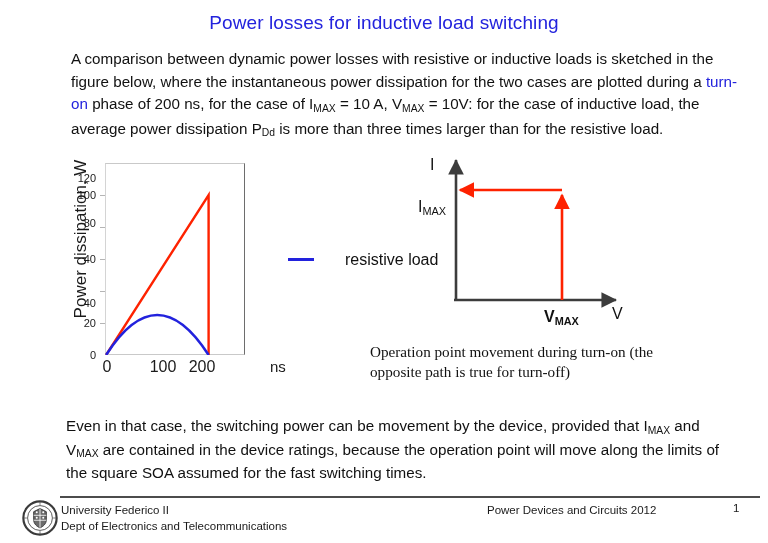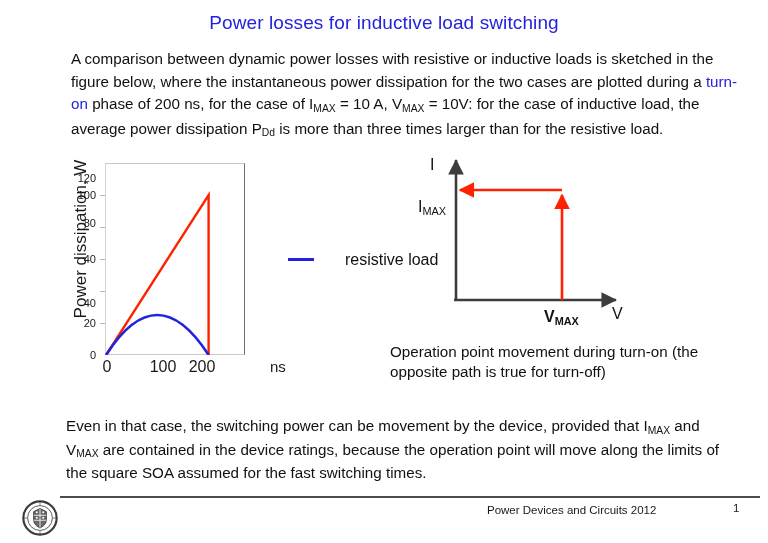--- a/index.html
+++ b/index.html
@@ -184,26 +184,27 @@
     color: #111111;
     white-space: nowrap;
   }
   .lbl-i      { left: 30px;  top: 6px; }
   .lbl-imax   { left: 18px;   top: 48px; }
   .lbl-vmax   { left: 144px; top: 158px; font-weight: bold; }
   .lbl-v      { left: 212px; top: 155px; }
 
   .iv-caption {
     position: absolute;
-    left: 390px;
+    left: 370px;
     top: 342px;
     width: 340px;
     font-size: 15.2px;
     line-height: 20px;
     color: #111111;
+    font-family: Liberation Serif, serif;
   }
 
   
   .closing {
     position: absolute;
     left: 66px;
     top: 415px;
     width: 660px;
     font-size: 15.2px;
     line-height: 21.5px;
@@ -367,19 +368,23 @@
     <circle cx="23.6" cy="19.8" r="1.1" fill="#ffffff"></circle>
     <g stroke="#4a4a4a" stroke-width="0.8">
       <line x1="20" y1="1.6" x2="20" y2="5.4"></line>
       <line x1="20" y1="34.6" x2="20" y2="38.4"></line>
       <line x1="1.6" y1="20" x2="5.4" y2="20"></line>
       <line x1="34.6" y1="20" x2="38.4" y2="20"></line>
     </g>
   </svg>
 
   <div class="footer">
+    <div class="footer-left">
+      <div>University Federico II</div>
+      <div>Dept of Electronics and Telecommunications</div>
+    </div>
     <div class="footer-center">
       <div>Power Devices and Circuits   2012</div>
     </div>
     <div class="footer-page">1</div>
   </div>
 
 </div>
 
 </body></html>

